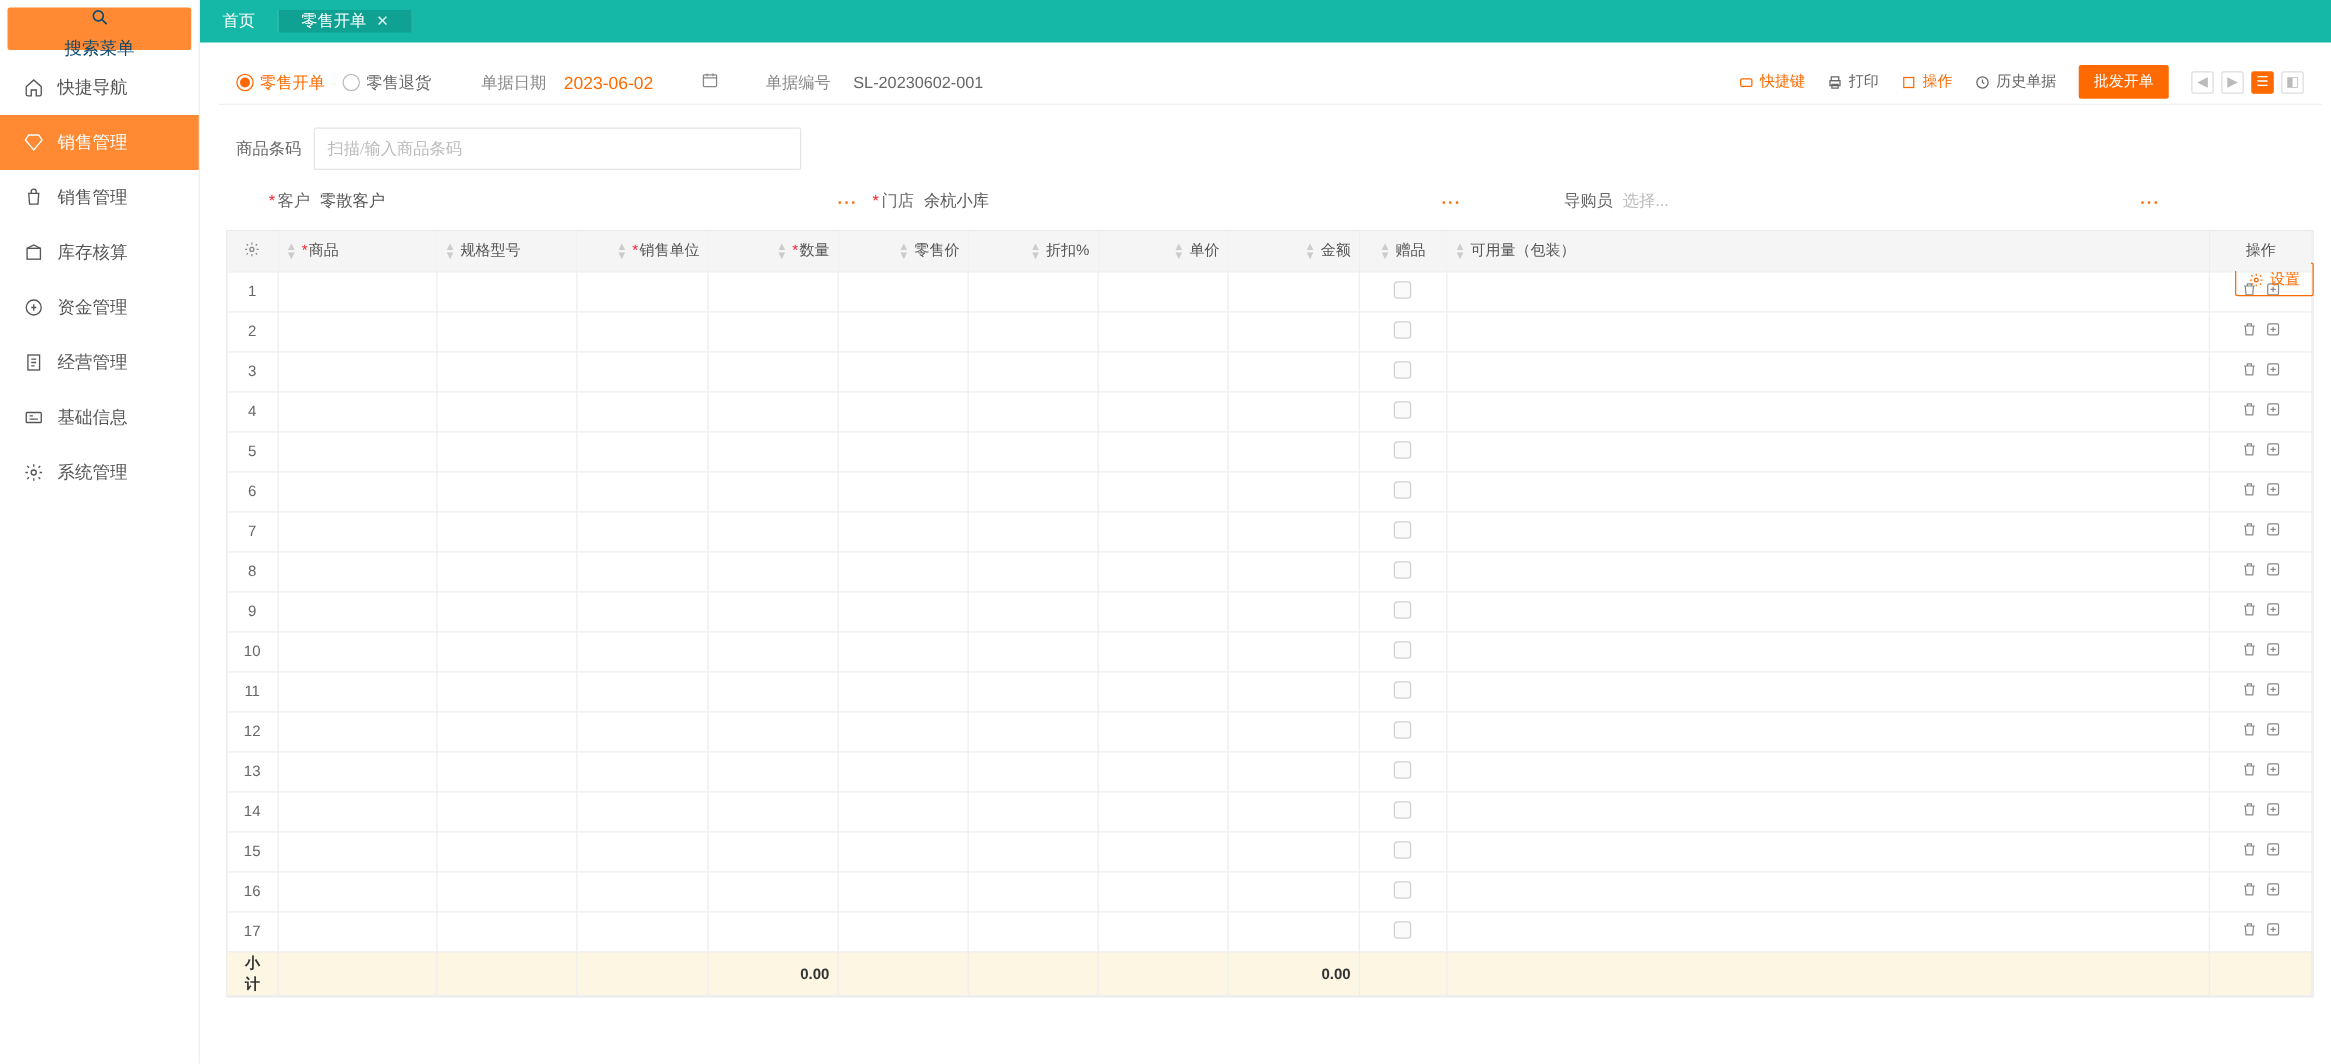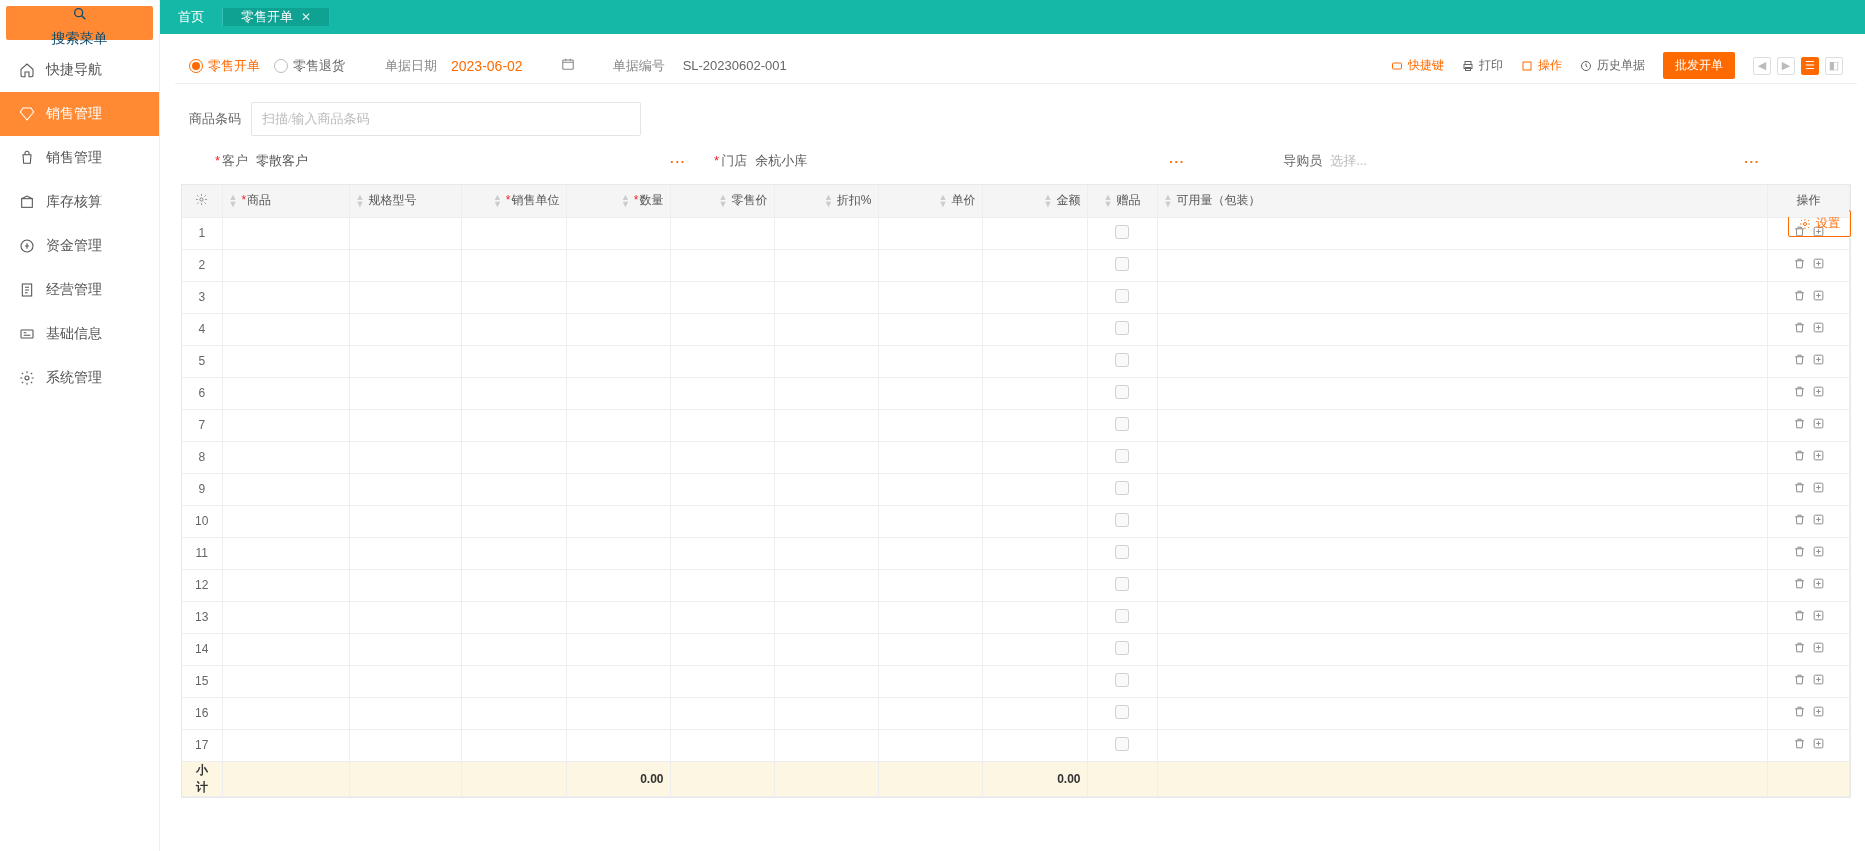--- a/index.html
+++ b/index.html
@@ -38,21 +38,21 @@
   .btn-primary { background: #ff6a00; color: #fff; padding: 5px 12px; border-radius: 2px; font-size: 12px; }
   .nav-icons { display: flex; align-items: center; gap: 6px; }
   .nav-icons span { width: 18px; height: 18px; display: inline-flex; align-items: center; justify-content: center; border: 1px solid #ddd; color: #bbb; font-size: 11px; border-radius: 2px;}
   .nav-icons span.sel { background: #ff6a00; border-color: #ff6a00; color: #fff; }
   
   .barcode-row { display: flex; align-items: center; padding: 18px 14px 10px 14px; gap: 10px; }
   .barcode-label { color: #666; font-size: 13px; }
   .barcode-input { width: 390px; height: 34px; border: 1px solid #e4e4e4; border-radius: 2px; padding: 0 10px; font-size: 13px; color: #333; font-family: Liberation Serif, serif; }
   .barcode-input::placeholder { color: #bbb; }
   
-  .form-row { display: flex; align-items: center; padding: 6px 14px 14px 14px; gap: 28px; }
+  .form-row { display: flex; align-items: center; padding: 6px 14px 14px 14px; gap: 12px; }
   .field-group { display: flex; align-items: center; gap: 8px; }
   .req { color: #f5222d; margin-right: 2px; }
   .field-label { color: #666; font-size: 13px; }
   .field-box { display: flex; align-items: center; justify-content: space-between; position: relative; }
   .field-box.w1 { width: 430px; }
   .field-box.w2 { width: 430px; }
   .field-box.w3 { width: 430px; }
   .field-val { color: #555; font-size: 13px; flex: 1; }
   .placeholder { color: #bbb; }
   .dots { color: #ff6a00; font-weight: bold; letter-spacing: 1px; }

